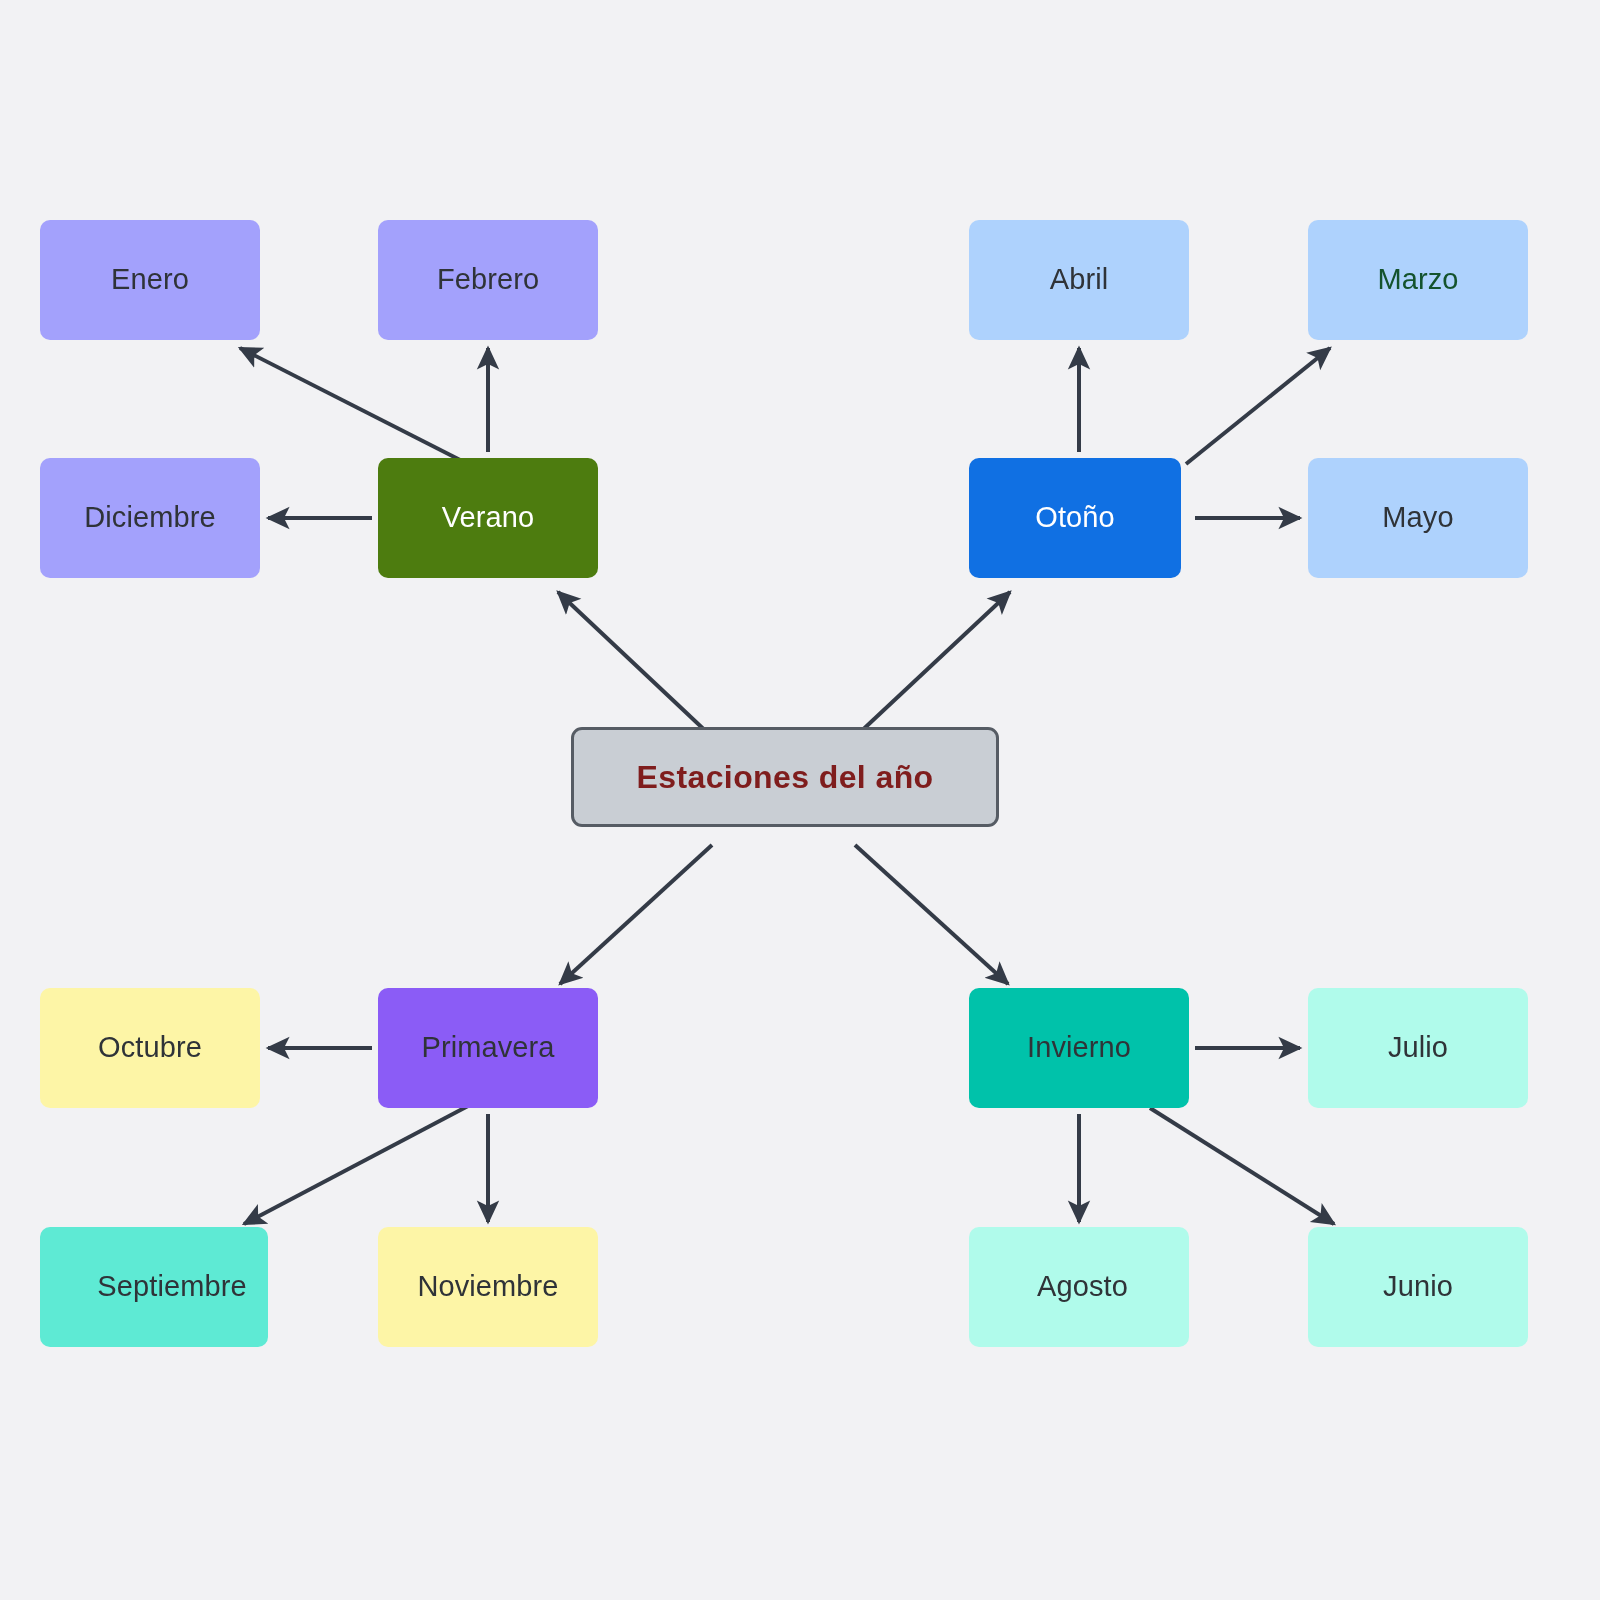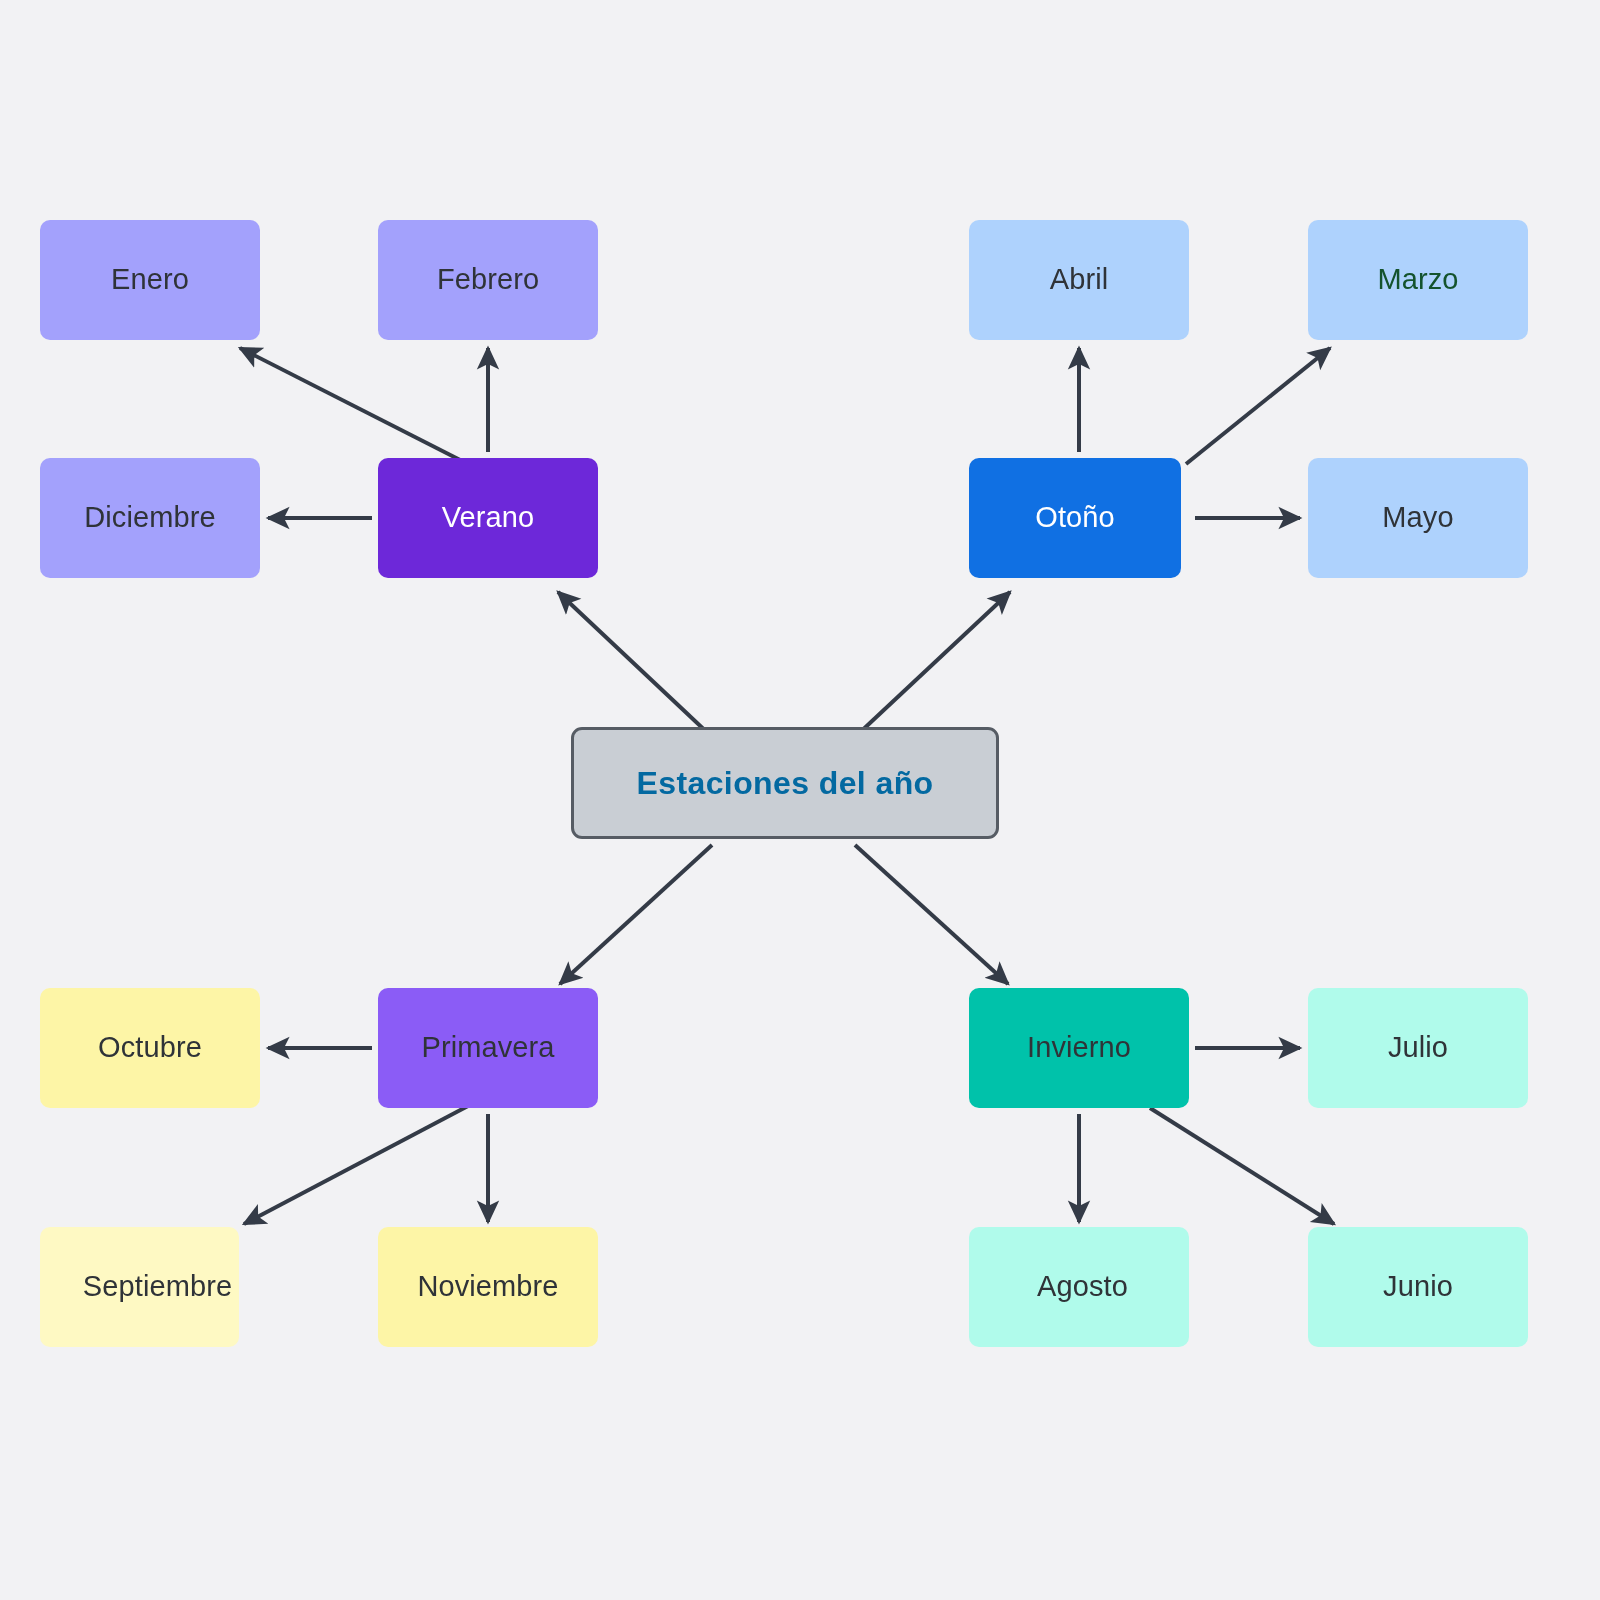--- a/index.html
+++ b/index.html
@@ -76,24 +76,24 @@
         <line x1="1195" y1="518" x2="1300" y2="518" stroke="#343b47" stroke-width="4" marker-end="url(#arrowhead)"></line>
         <line x1="372" y1="1048" x2="268" y2="1048" stroke="#343b47" stroke-width="4" marker-end="url(#arrowhead)"></line>
         <line x1="468" y1="1106" x2="244" y2="1224" stroke="#343b47" stroke-width="4" marker-end="url(#arrowhead)"></line>
         <line x1="488" y1="1114" x2="488" y2="1222" stroke="#343b47" stroke-width="4" marker-end="url(#arrowhead)"></line>
         <line x1="1195" y1="1048" x2="1300" y2="1048" stroke="#343b47" stroke-width="4" marker-end="url(#arrowhead)"></line>
         <line x1="1079" y1="1114" x2="1079" y2="1222" stroke="#343b47" stroke-width="4" marker-end="url(#arrowhead)"></line>
         <line x1="1150" y1="1108" x2="1334" y2="1224" stroke="#343b47" stroke-width="4" marker-end="url(#arrowhead)"></line>
       </g>
   </svg>
   <div id="nodes-layer">
-      <div class="node root" style="left: 571px; top: 727px; width: 428px; height: 112px; background: rgb(201, 206, 212); color: #0369a1; border-color: rgb(86, 92, 100);">
+      <div class="node root" style="left: 571px; top: 727px; width: 428px; height: 100px; background: rgb(201, 206, 212); color: #7f1d1d; border-color: rgb(86, 92, 100);">
         <span>Estaciones del año</span>
       </div>
-      <div class="node branch" style="left: 378px; top: 458px; width: 220px; height: 120px; background: #6d28d9; color: rgb(255, 255, 255);">
+      <div class="node branch" style="left: 378px; top: 458px; width: 220px; height: 120px; background: #4d7c0f; color: rgb(255, 255, 255);">
         <span>Verano</span>
       </div>
       <div class="node leaf" style="left: 40px; top: 220px; width: 220px; height: 120px; background: rgb(163, 161, 252); color: rgb(47, 51, 56);">
         <span>Enero</span>
       </div>
       <div class="node leaf" style="left: 378px; top: 220px; width: 220px; height: 120px; background: rgb(163, 161, 252); color: rgb(47, 51, 56);">
         <span>Febrero</span>
       </div>
       <div class="node leaf" style="left: 40px; top: 458px; width: 220px; height: 120px; background: rgb(163, 161, 252); color: rgb(47, 51, 56);">
         <span>Diciembre</span>
@@ -109,21 +109,21 @@
       </div>
       <div class="node leaf" style="left: 1308px; top: 458px; width: 220px; height: 120px; background: rgb(174, 210, 253); color: rgb(47, 51, 56);">
         <span>Mayo</span>
       </div>
       <div class="node branch" style="left: 378px; top: 988px; width: 220px; height: 120px; background: #8b5cf6; color: rgb(47, 51, 56);">
         <span>Primavera</span>
       </div>
       <div class="node leaf" style="left: 40px; top: 988px; width: 220px; height: 120px; background: rgb(253, 245, 166); color: rgb(47, 51, 56);">
         <span>Octubre</span>
       </div>
-      <div class="node leaf" style="left: 40px; top: 1227px; width: 199px; height: 120px; background: #fef9c3; color: rgb(47, 51, 56); padding-left: 46px;">
+      <div class="node leaf" style="left: 40px; top: 1227px; width: 228px; height: 120px; background: #5eead4; color: rgb(47, 51, 56); padding-left: 46px;">
         <span>Septiembre</span>
       </div>
       <div class="node leaf" style="left: 378px; top: 1227px; width: 220px; height: 120px; background: rgb(253, 245, 166); color: rgb(47, 51, 56);">
         <span>Noviembre</span>
       </div>
       <div class="node branch" style="left: 969px; top: 988px; width: 220px; height: 120px; background: rgb(0, 194, 170); color: rgb(47, 51, 56);">
         <span>Invierno</span>
       </div>
       <div class="node leaf" style="left: 1308px; top: 988px; width: 220px; height: 120px; background: rgb(176, 251, 235); color: rgb(47, 51, 56);">
         <span>Julio</span>

